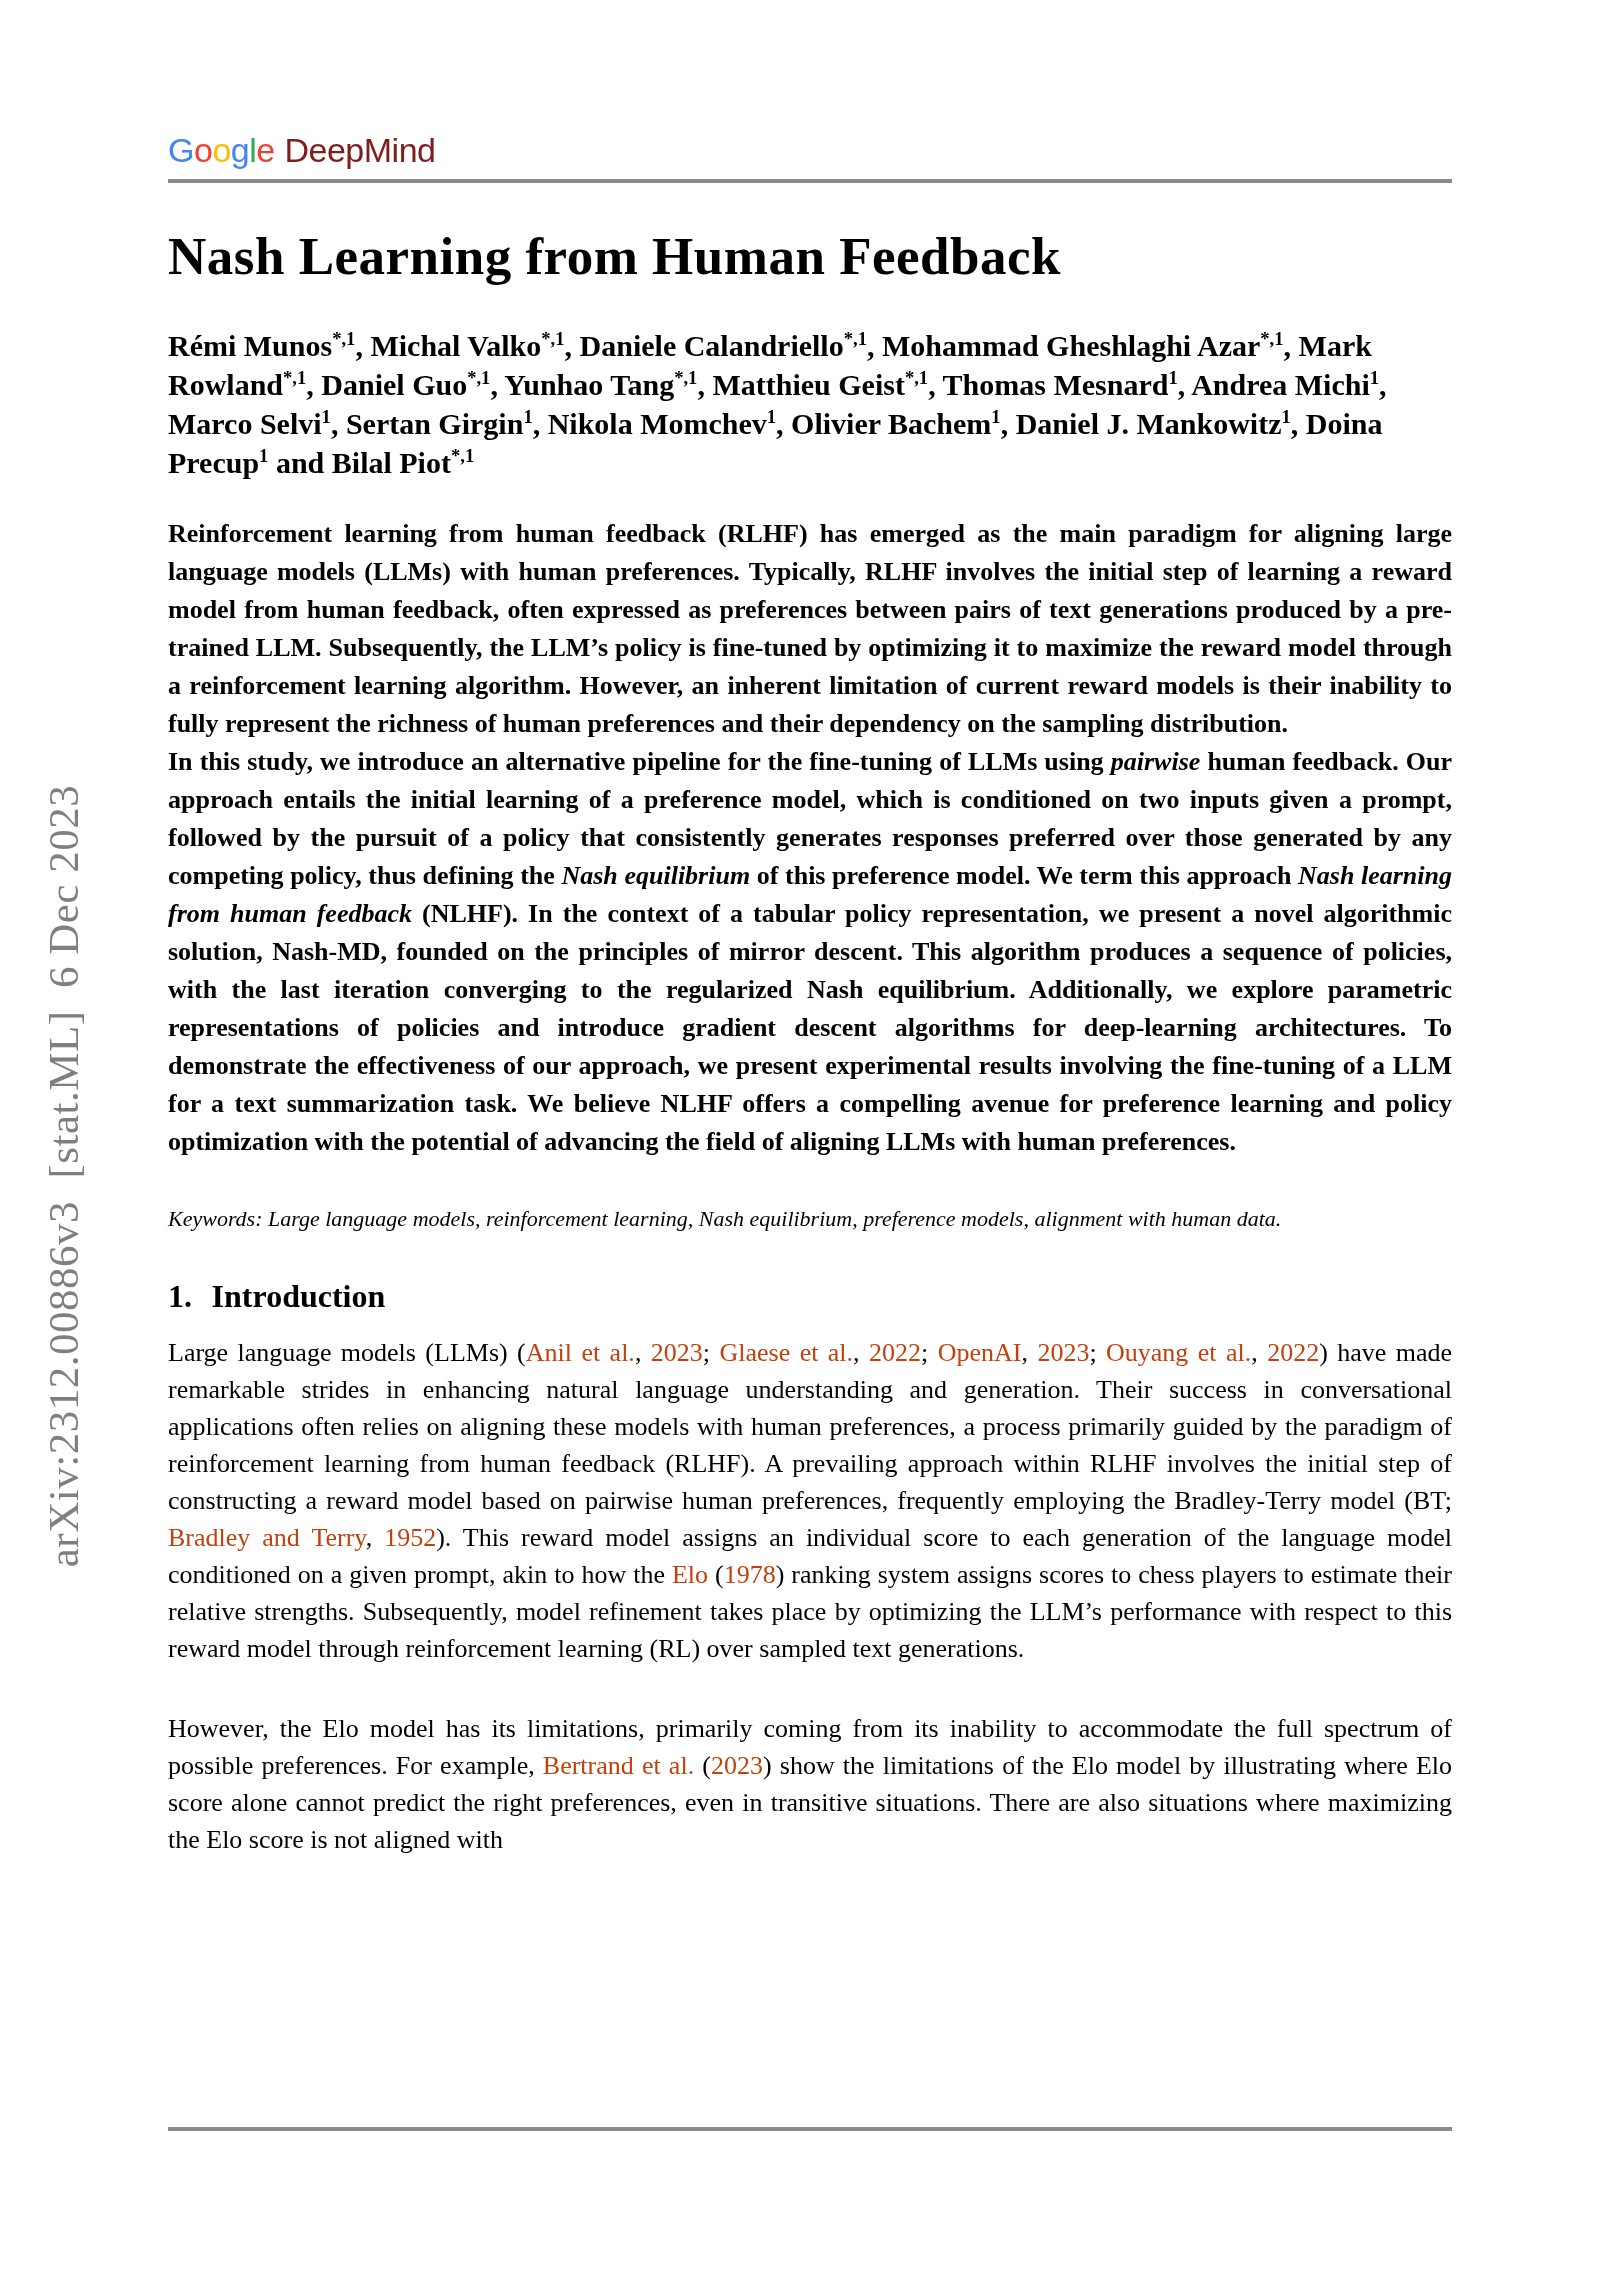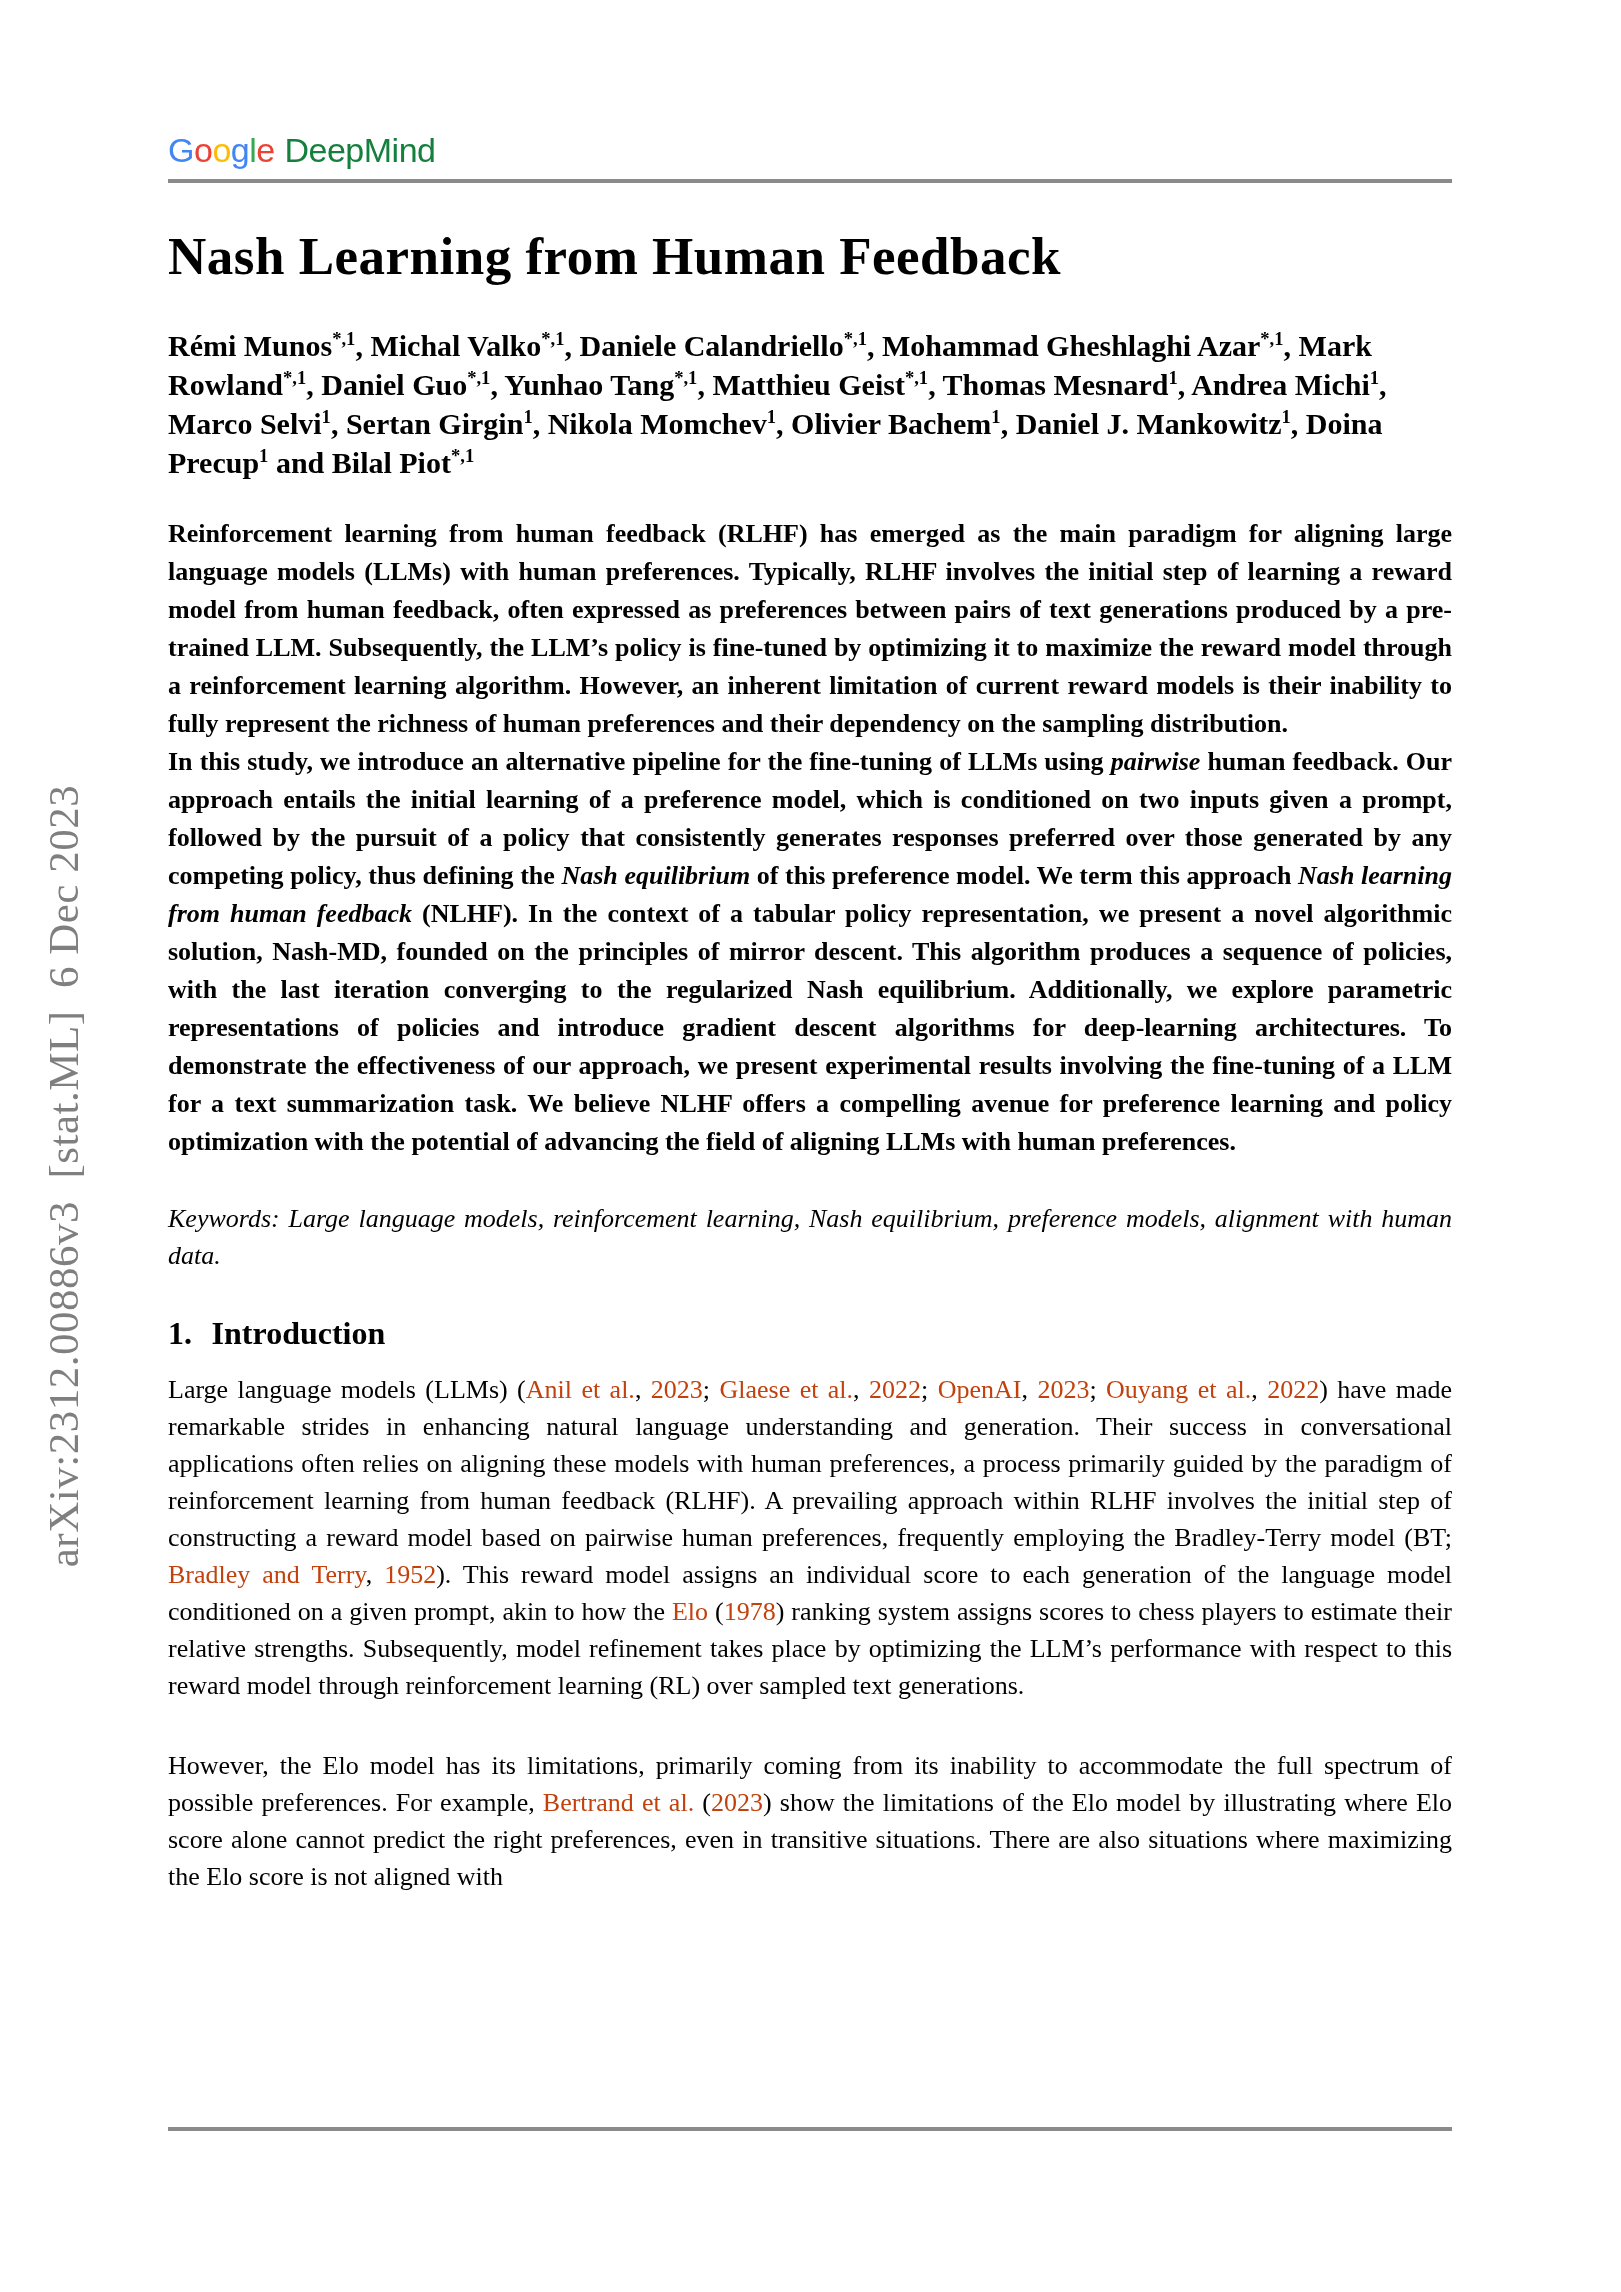--- a/index.html
+++ b/index.html
@@ -15,38 +15,38 @@
     transform:translate(-50%,-50%) rotate(-90deg);
     white-space:nowrap;
     font-size:43px; color:#7f7f7f; letter-spacing:0.5px;
   }
 
   .content { position:absolute; left:168px; top:0; width:1284px; }
 
   
   .logo { padding-top:131px; font-family:"Liberation Sans", sans-serif; font-size:34px; }
   .logo .google { font-weight:400; letter-spacing:-0.5px; }
-  .logo .deepmind { color:#15803d; font-weight:400; margin-left:9.8px; letter-spacing:-0.5px;text-align:center; }
+  .logo .deepmind { color:#7f1d1d; font-weight:400; margin-left:9.8px; letter-spacing:-0.5px;text-align:center; }
 
   .rule { border:none; height:3.9px; background:#8a8a8a; margin:0; }
   .top-rule { margin-top:8.8px; }
   .bottom-rule { position:absolute; left:168px; top:2127px; width:1284px; }
 
   h1.title { font-size:53px; font-weight:700; margin:43px 0 0 0; letter-spacing:0.5px; }
 
   .authors { font-size:30px; font-weight:700; line-height:32px; margin:37px 0 0 0; }
   .authors sup { font-size:62%; }
 
   .affnote { font-size:17.6px; margin:3.9px 0 0 0; }
   .affnote sup { font-size:70%; }
 
   .abstract { margin-top:36px; font-weight:700; font-size:26px; line-height:38px; text-align:justify; }
   .abstract p { margin:0; }
 
-  .keywords { margin:39px 0 0 0; font-style:italic; font-size:26px; line-height:37px; text-align:justify; }
+  .keywords { margin:39px 0 0 0; font-style:italic; font-size:22px; line-height:37px; text-align:justify; }
 
   h2.sec { font-size:32px; font-weight:700; margin:41px 0 0 0; }
   h2.sec .secnum { margin-right:19.6px; }
 
   .body { font-size:26px; line-height:37px; text-align:justify; margin:19.6px 0 0 0; }
   .para2 { margin-top:43px; }
 
   span.link { color:#c2410c; }
   span.italic { font-style:italic; }
 </style>

